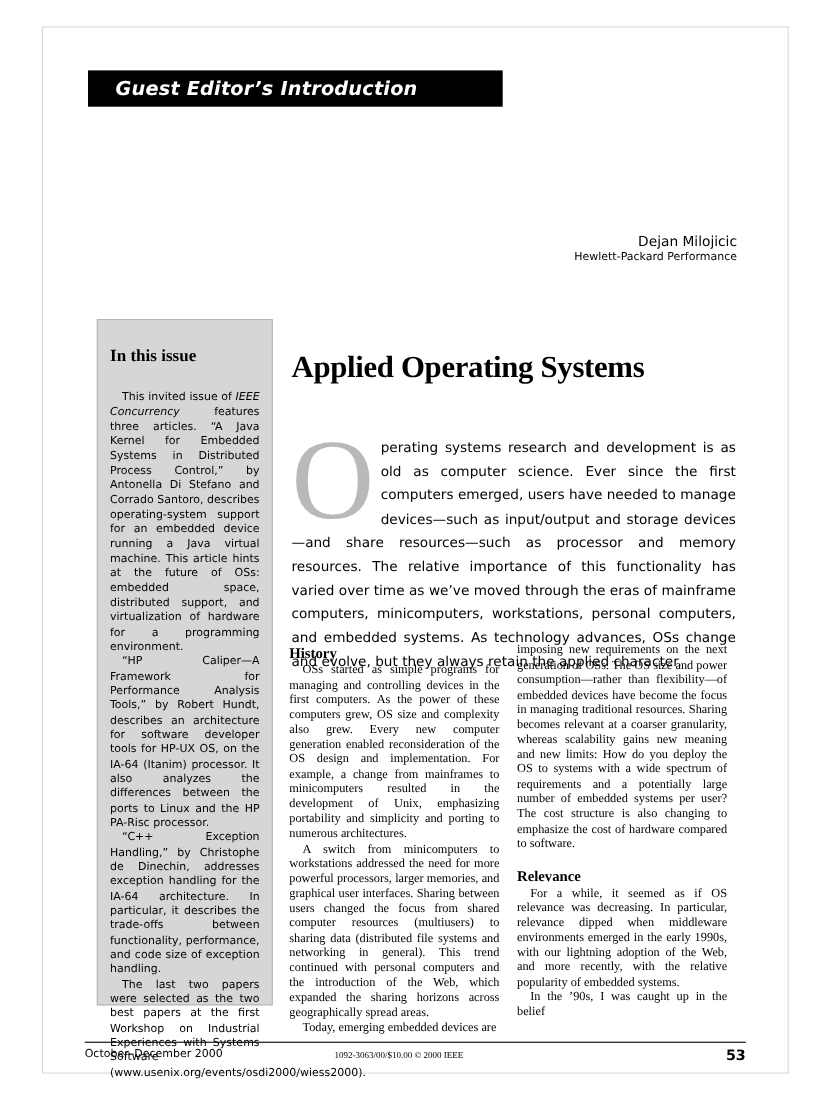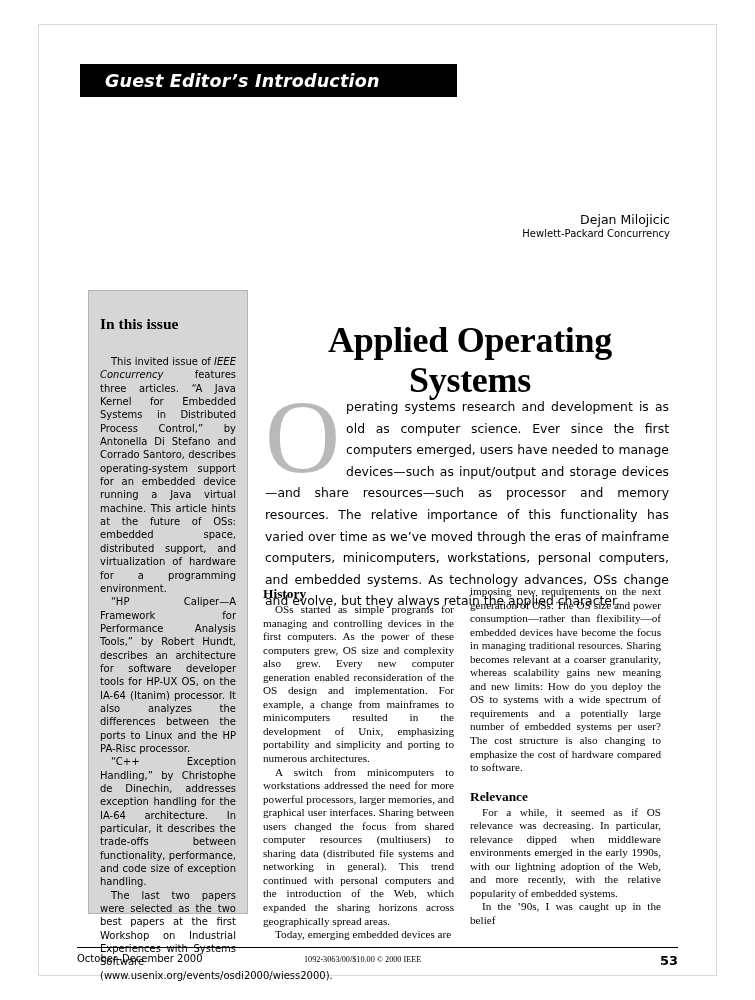--- a/index.html
+++ b/index.html
@@ -111,24 +111,23 @@
   }
   .sidebar-body i { font-style: italic; }
 
   
   .article-title {
     position: absolute;
     left: 265px;
     top: 296px;
     width: 410px;
     font-family: "Liberation Serif", serif;
-    font-size: 36px;
+    font-size: 28px;
     line-height: 40px;
     letter-spacing: -0.3px;
-    text-align: center;
   }
 
   
   .intro {
     position: absolute;
     left: 265px;
     top: 396px;
     width: 404px;
     font-family: "DejaVu Sans", sans-serif;
     font-size: 12.4px;
@@ -215,21 +214,21 @@
 <div class="page">
 
   <div class="page-border"></div>
 
   <div class="banner">
     <span class="banner-label">Guest Editor’s Introduction</span>
   </div>
 
   <div class="byline">
     <div class="byline-author">Dejan Milojicic</div>
-    <div class="byline-affil">Hewlett-Packard Concurrency</div>
+    <div class="byline-affil">Hewlett-Packard Performance</div>
   </div>
 
   <div class="sidebar"></div>
   <div class="sidebar-title">In this issue</div>
   <div class="sidebar-body">
     <p><span id="sb1">This invited issue of <i>IEEE Concurrency</i> features three articles. “A Java Kernel for Embedded Systems in Distributed Process Control,” by Antonella Di Stefano and Corrado Santoro, describes operating-system support for an embedded device running a Java virtual machine. This article hints at the future of OSs: embedded space, distributed support, and virtualization of hardware for a programming environment.</span></p>
     <p>“HP Caliper—A Framework for Performance Analysis Tools,” by Robert Hundt, describes an architecture for software developer tools for HP-UX OS, on the IA-64 (Itanim) processor. It also analyzes the differences between the ports to Linux and the HP PA-Risc processor.</p>
     <p>“C++ Exception Handling,” by Christophe de Dinechin, addresses exception handling for the IA-64 architecture. In particular, it describes the trade-offs between functionality, performance, and code size of exception handling.</p>
     <p>The last two papers were selected as the two best papers at the first Workshop on Industrial Experiences with Systems Software  (www.usenix.org/events/osdi2000/wiess2000).</p>
   </div>

